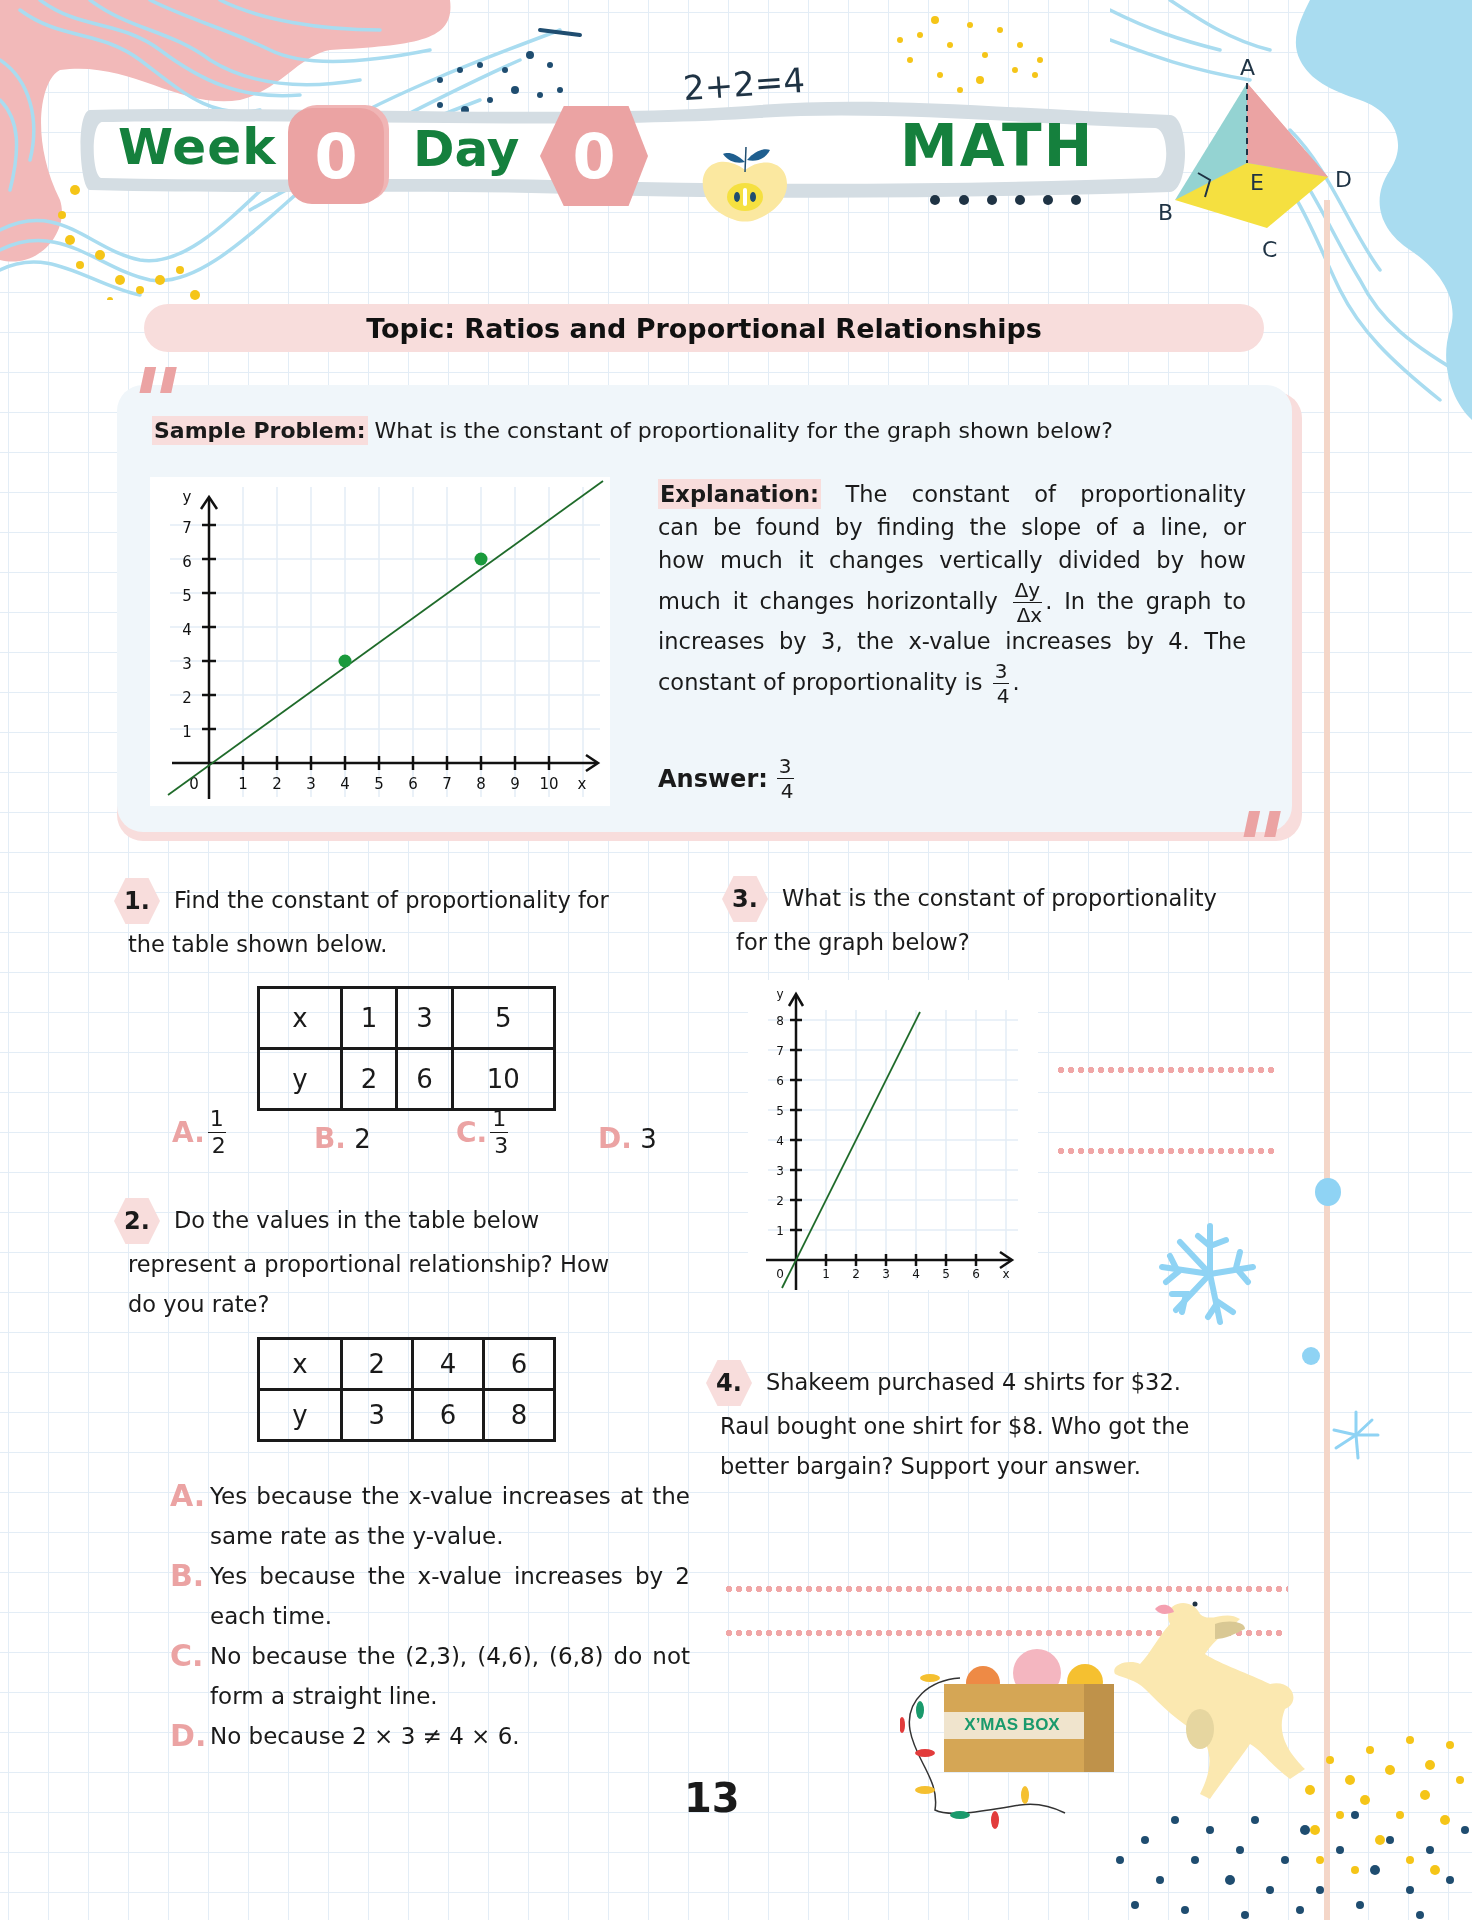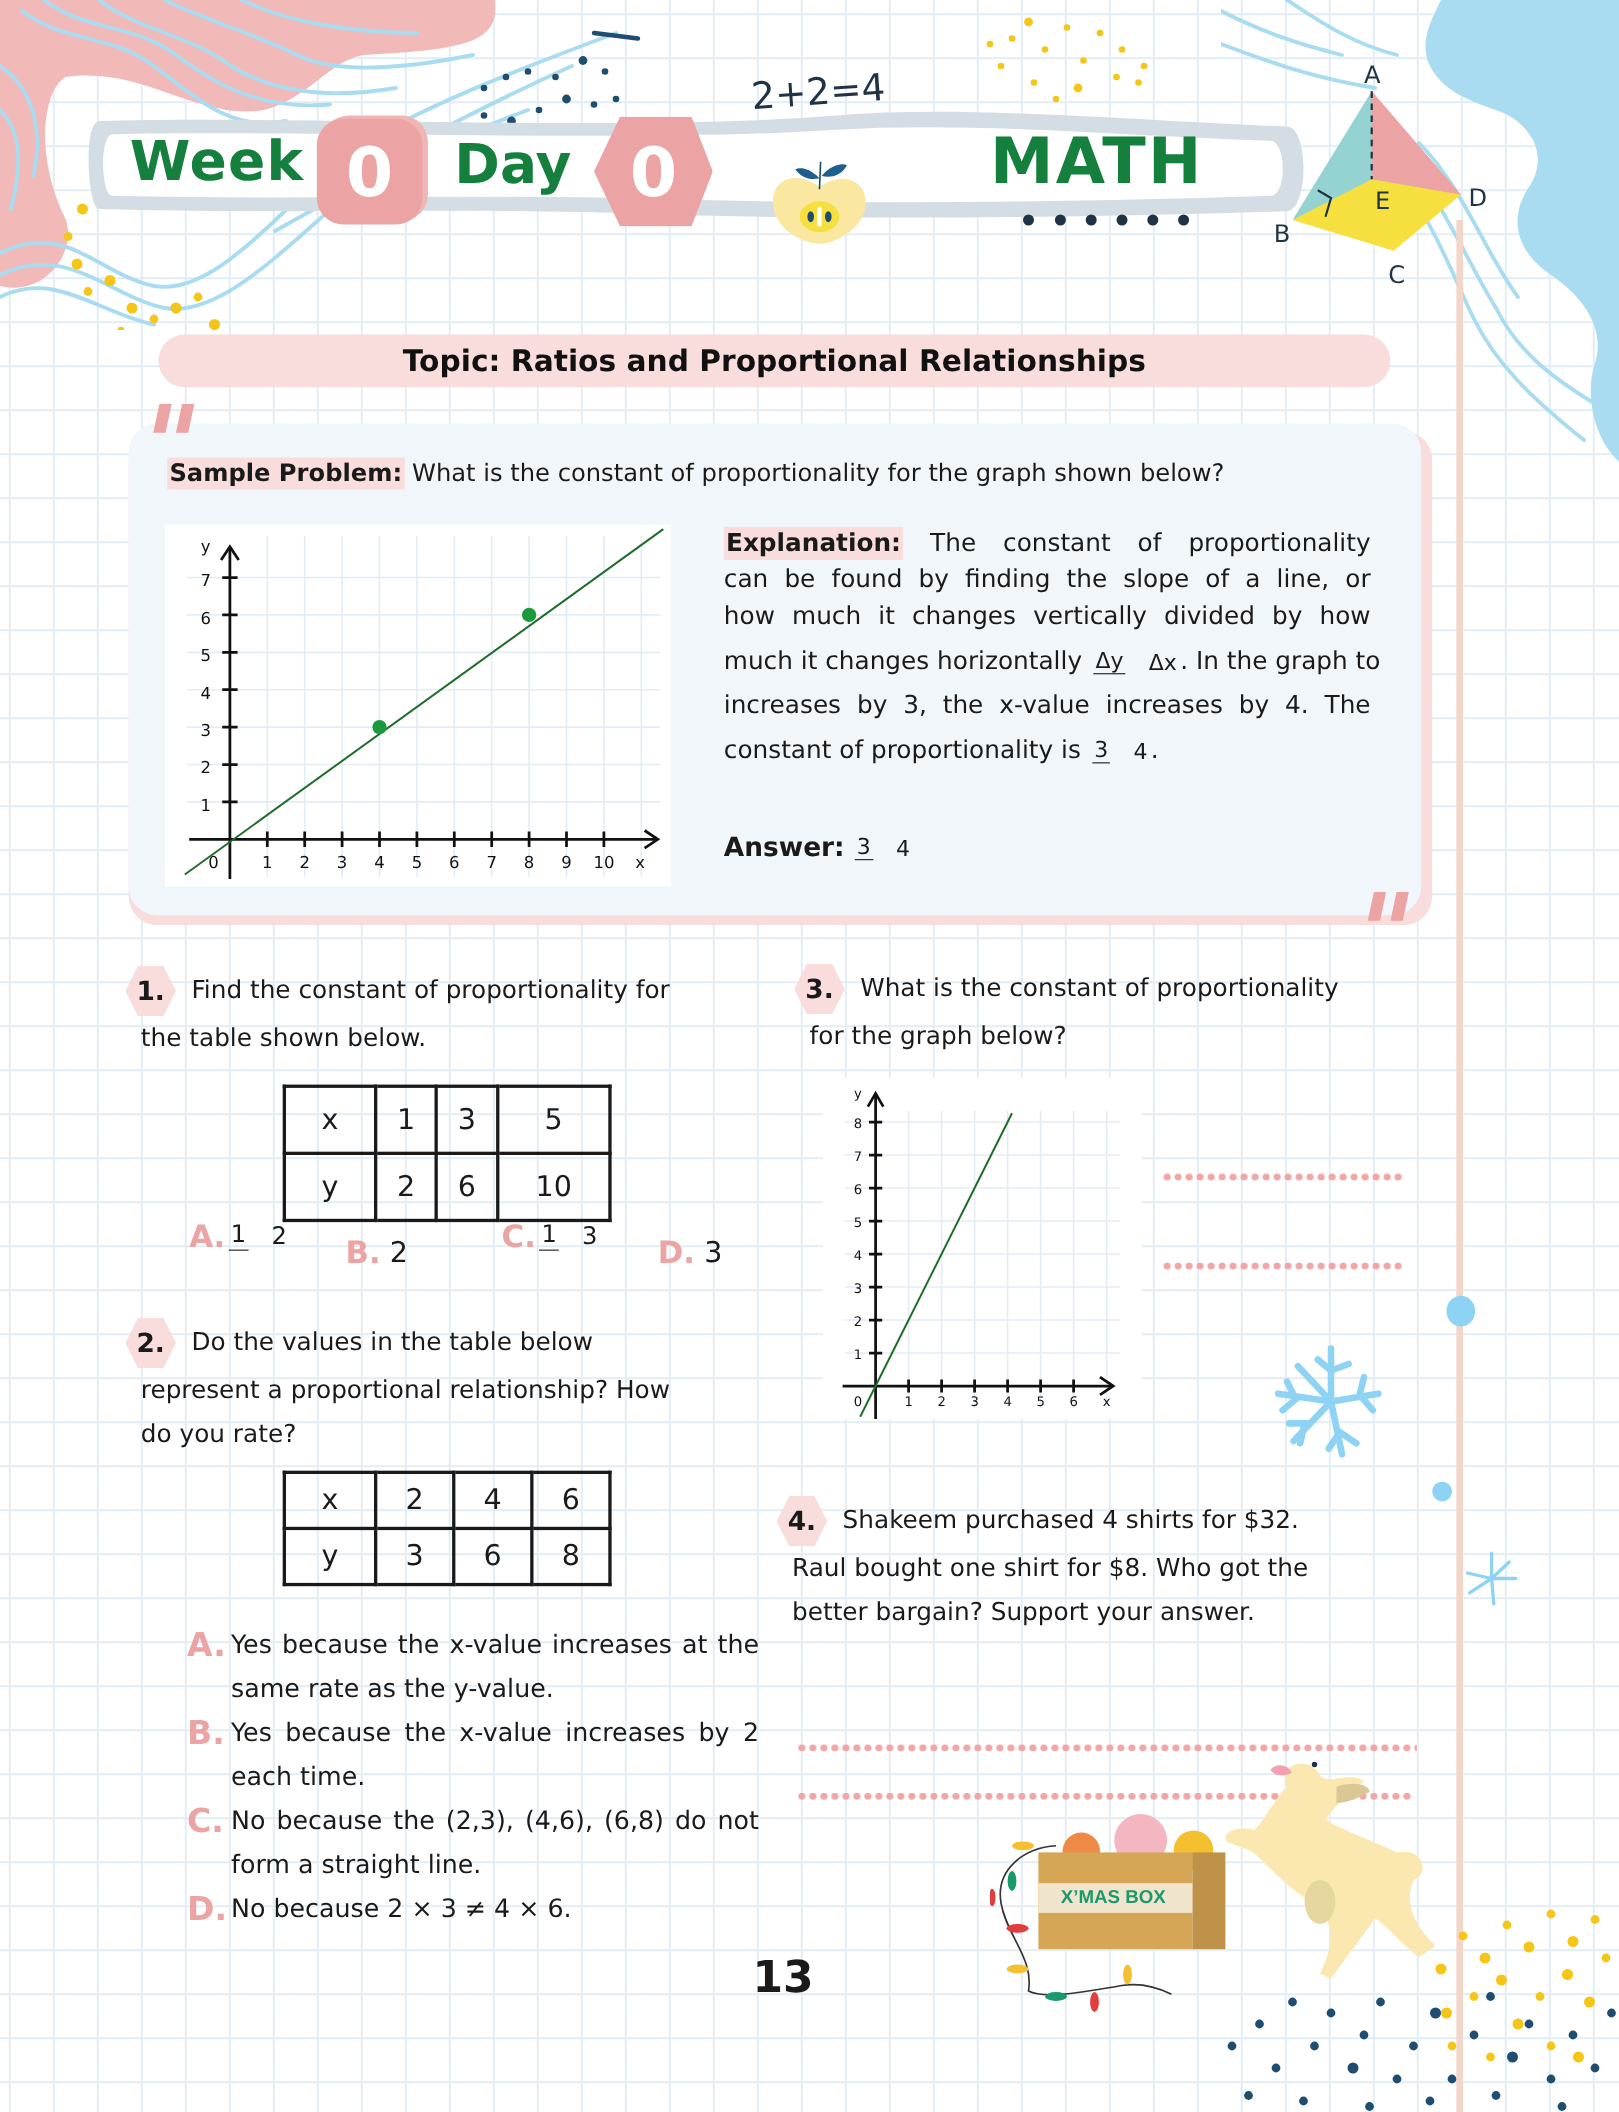--- a/index.html
+++ b/index.html
@@ -58,21 +58,21 @@
   }
   .sample-q { position: absolute; left: 152px; top: 418px; font-size: 22px; color: #1a1a1a; white-space: nowrap; }
   .hl { background: #f8dddc; font-weight: bold; padding: 2px 2px; }
   .chart-card { position: absolute; left: 150px; top: 477px; width: 460px; height: 329px; background: #fff; }
 
   .explanation {
     position: absolute; left: 658px; top: 478px; width: 588px; font-size: 22.5px; line-height: 33px;
     text-align: justify; color: #1a1a1a;
   }
   .explanation .line { display: block; text-align: justify; text-align-last: justify; height: 33px; white-space: nowrap; }
-  .frac { display: inline-flex; flex-direction: row; align-items: flex-start; vertical-align: middle; line-height: 1; font-size: 20px; margin: 0 3px; gap: 21px; }
+  .frac { display: inline-flex; flex-direction: column; align-items: flex-end; vertical-align: middle; line-height: 1; font-size: 20px; margin: 0 3px; }
   .frac .num { border-bottom: 1.5px solid #1a1a1a; padding: 0 2px 2px; }
   .frac .den { padding-top: 2px; }
   .answer { position: absolute; left: 658px; top: 756px; font-size: 24px; display: flex; align-items: center; gap: 6px; }
   .answer b { font-weight: bold; }
 
   
   .qnum {
     display: inline-flex; align-items: center; justify-content: center;
     width: 46px; height: 46px; background: #f8dddc; font-weight: bold; font-size: 24px;
     clip-path: polygon(25% 0, 75% 0, 100% 50%, 75% 100%, 25% 100%, 0 50%);

